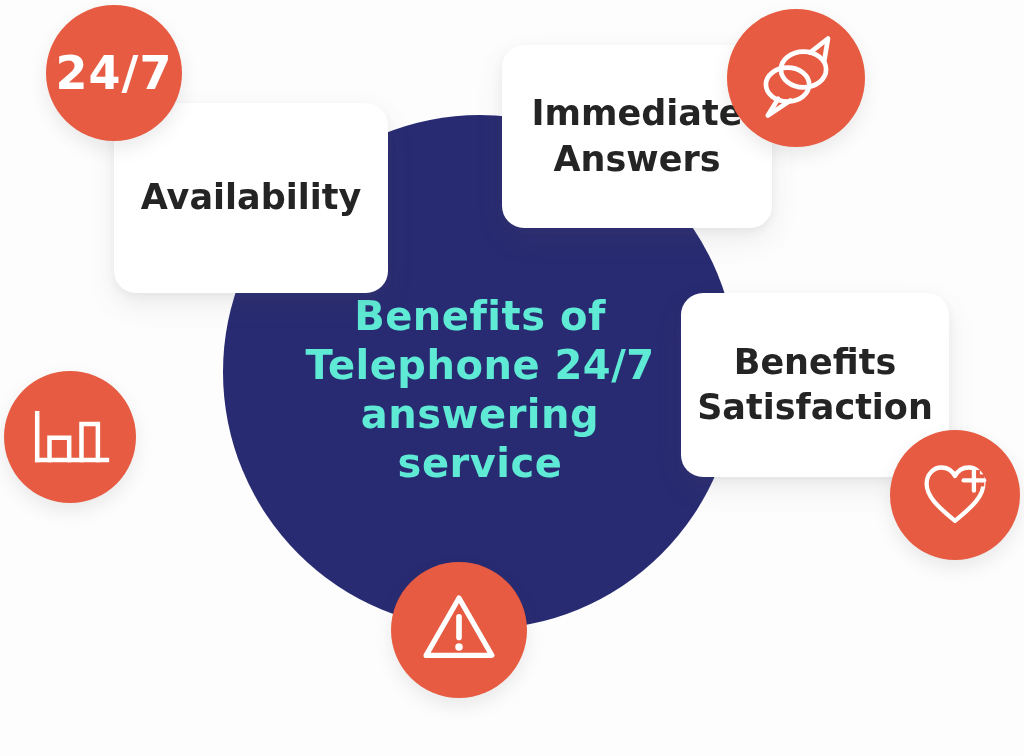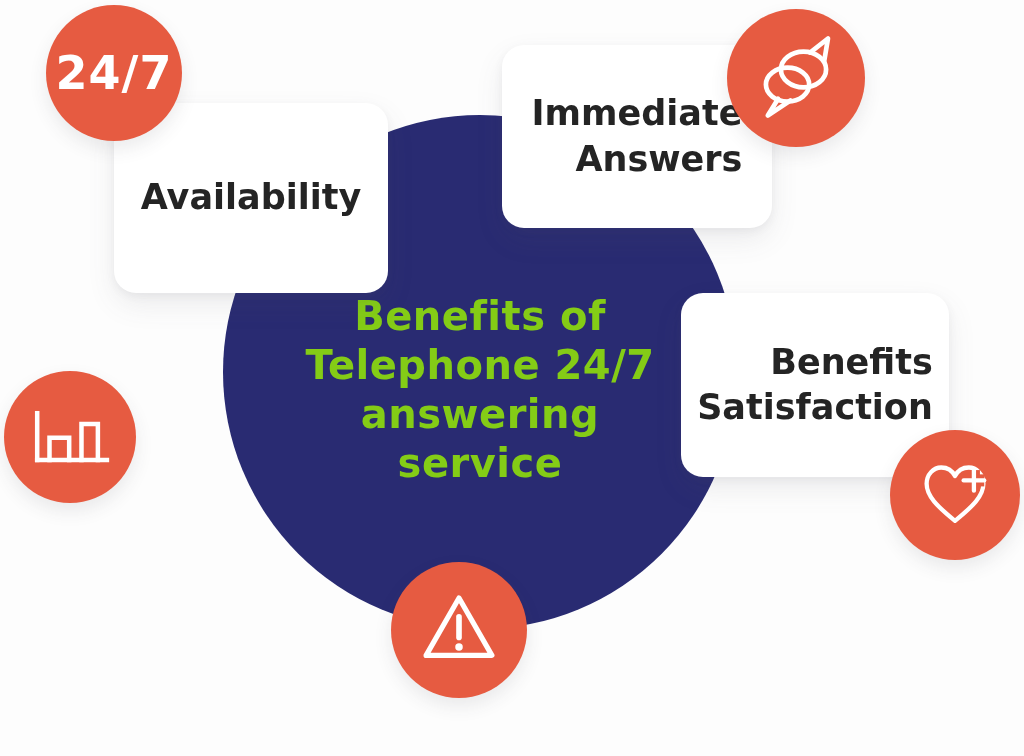--- a/index.html
+++ b/index.html
@@ -13,32 +13,32 @@
     background:#fdfdfd;
   }
   
   .center-circle{
     position:absolute;left:223px;top:115px;width:514px;height:514px;
     border-radius:50%;background:#292b72;
     display:flex;align-items:center;justify-content:center;
   }
   .center-title{
     margin-top:36px;
-    color:#84cc16;font-size:40px;font-weight:bold;line-height:1.22;
+    color:#5eead4;font-size:40px;font-weight:bold;line-height:1.22;
     text-align:center;white-space:pre-line;letter-spacing:0.5px;
   }
   
   .card{
     position:absolute;background:#ffffff;border-radius:22px;
     box-shadow:0 12px 28px rgba(90,90,100,0.10),0 3px 8px rgba(90,90,100,0.07);
     display:flex;align-items:center;justify-content:center;
   }
   .card-label{
     color:#242424;font-size:35px;font-weight:600;line-height:1.3;
-    text-align:right;white-space:pre-line;
+    text-align:center;white-space:pre-line;
   }
   .card-availability{left:114px;top:103px;width:274px;height:190px;}
   .card-immediate{left:502px;top:45px;width:270px;height:183px;}
   .card-customer{left:681px;top:293px;width:268px;height:184px;}
   .card-sales{left:52px;top:437px;width:278px;height:185px;}
   .card-managing{left:495px;top:535px;width:303px;height:182px;}
   
   .badge{
     position:absolute;border-radius:50%;background:#e65b41;
     box-shadow:0 8px 18px rgba(60,60,70,0.10);

